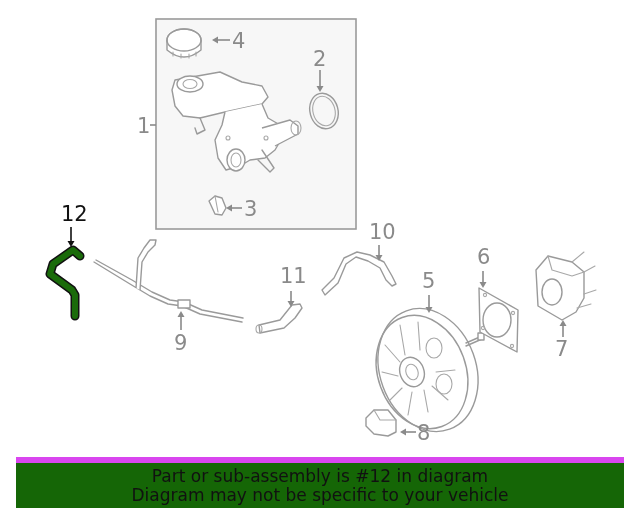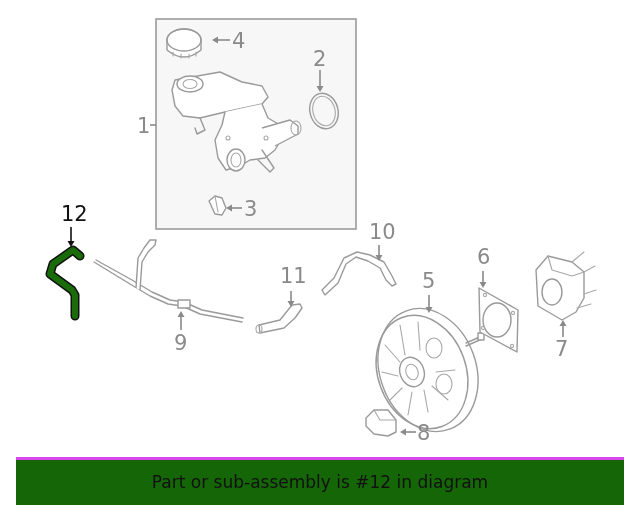--- a/index.html
+++ b/index.html
@@ -7,21 +7,21 @@
   #diagram { position: absolute; left: 0; top: 0; width: 640px; height: 512px; }
   .callout { font-family: "DejaVu Sans", sans-serif; font-size: 21px; fill: #8a8a8a; }
   .callout.hl { fill: #111111; }
   .ln { fill: none; stroke: #9a9a9a; stroke-width: 1.4; stroke-linejoin: round; stroke-linecap: round; }
   .ln-thin { fill: none; stroke: #a8a8a8; stroke-width: 1.1; stroke-linejoin: round; stroke-linecap: round; }
   .fillw { fill: #ffffff; stroke: #9a9a9a; stroke-width: 1.4; stroke-linejoin: round; }
   .arrow { stroke: #8a8a8a; stroke-width: 1.6; fill: none; }
   .arrowhead { fill: #8a8a8a; }
   .banner {
     position: absolute; left: 16px; top: 457px; width: 608px; height: 45px;
-    background: #156606; border-top: 3px solid #d946ef;
+    background: #156606; border-top: 6px solid #d946ef;
     color: #111111; font-family: "DejaVu Sans", sans-serif; font-size: 17px;
     text-align: center; line-height: 19px; display: flex; flex-direction: column; justify-content: center;
   }
   .banner span { display: block; }
 </style>
 </head>
 <body>
 
 <svg id="diagram" viewBox="0 0 640 512" xmlns="http://www.w3.org/2000/svg">
 
@@ -163,13 +163,14 @@
     <path d="M366 418 L374 410 L388 410 L396 420 L396 432 L388 436 L374 434 L366 426 Z" class="fillw"></path>
     <path d="M374 410 L380 420 L396 420" class="ln-thin"></path>
     <line x1="404" y1="432" x2="416" y2="432" class="arrow"></line>
     <polygon points="400,432 406,428.5 406,435.5" class="arrowhead"></polygon>
     <text class="callout" x="417" y="440">8</text>
   </g>
 </svg>
 
 <div class="banner">
   <span>Part or sub-assembly is #12 in diagram</span>
+  <span>Diagram may not be specific to your vehicle</span>
 </div>
 
 </body></html>

